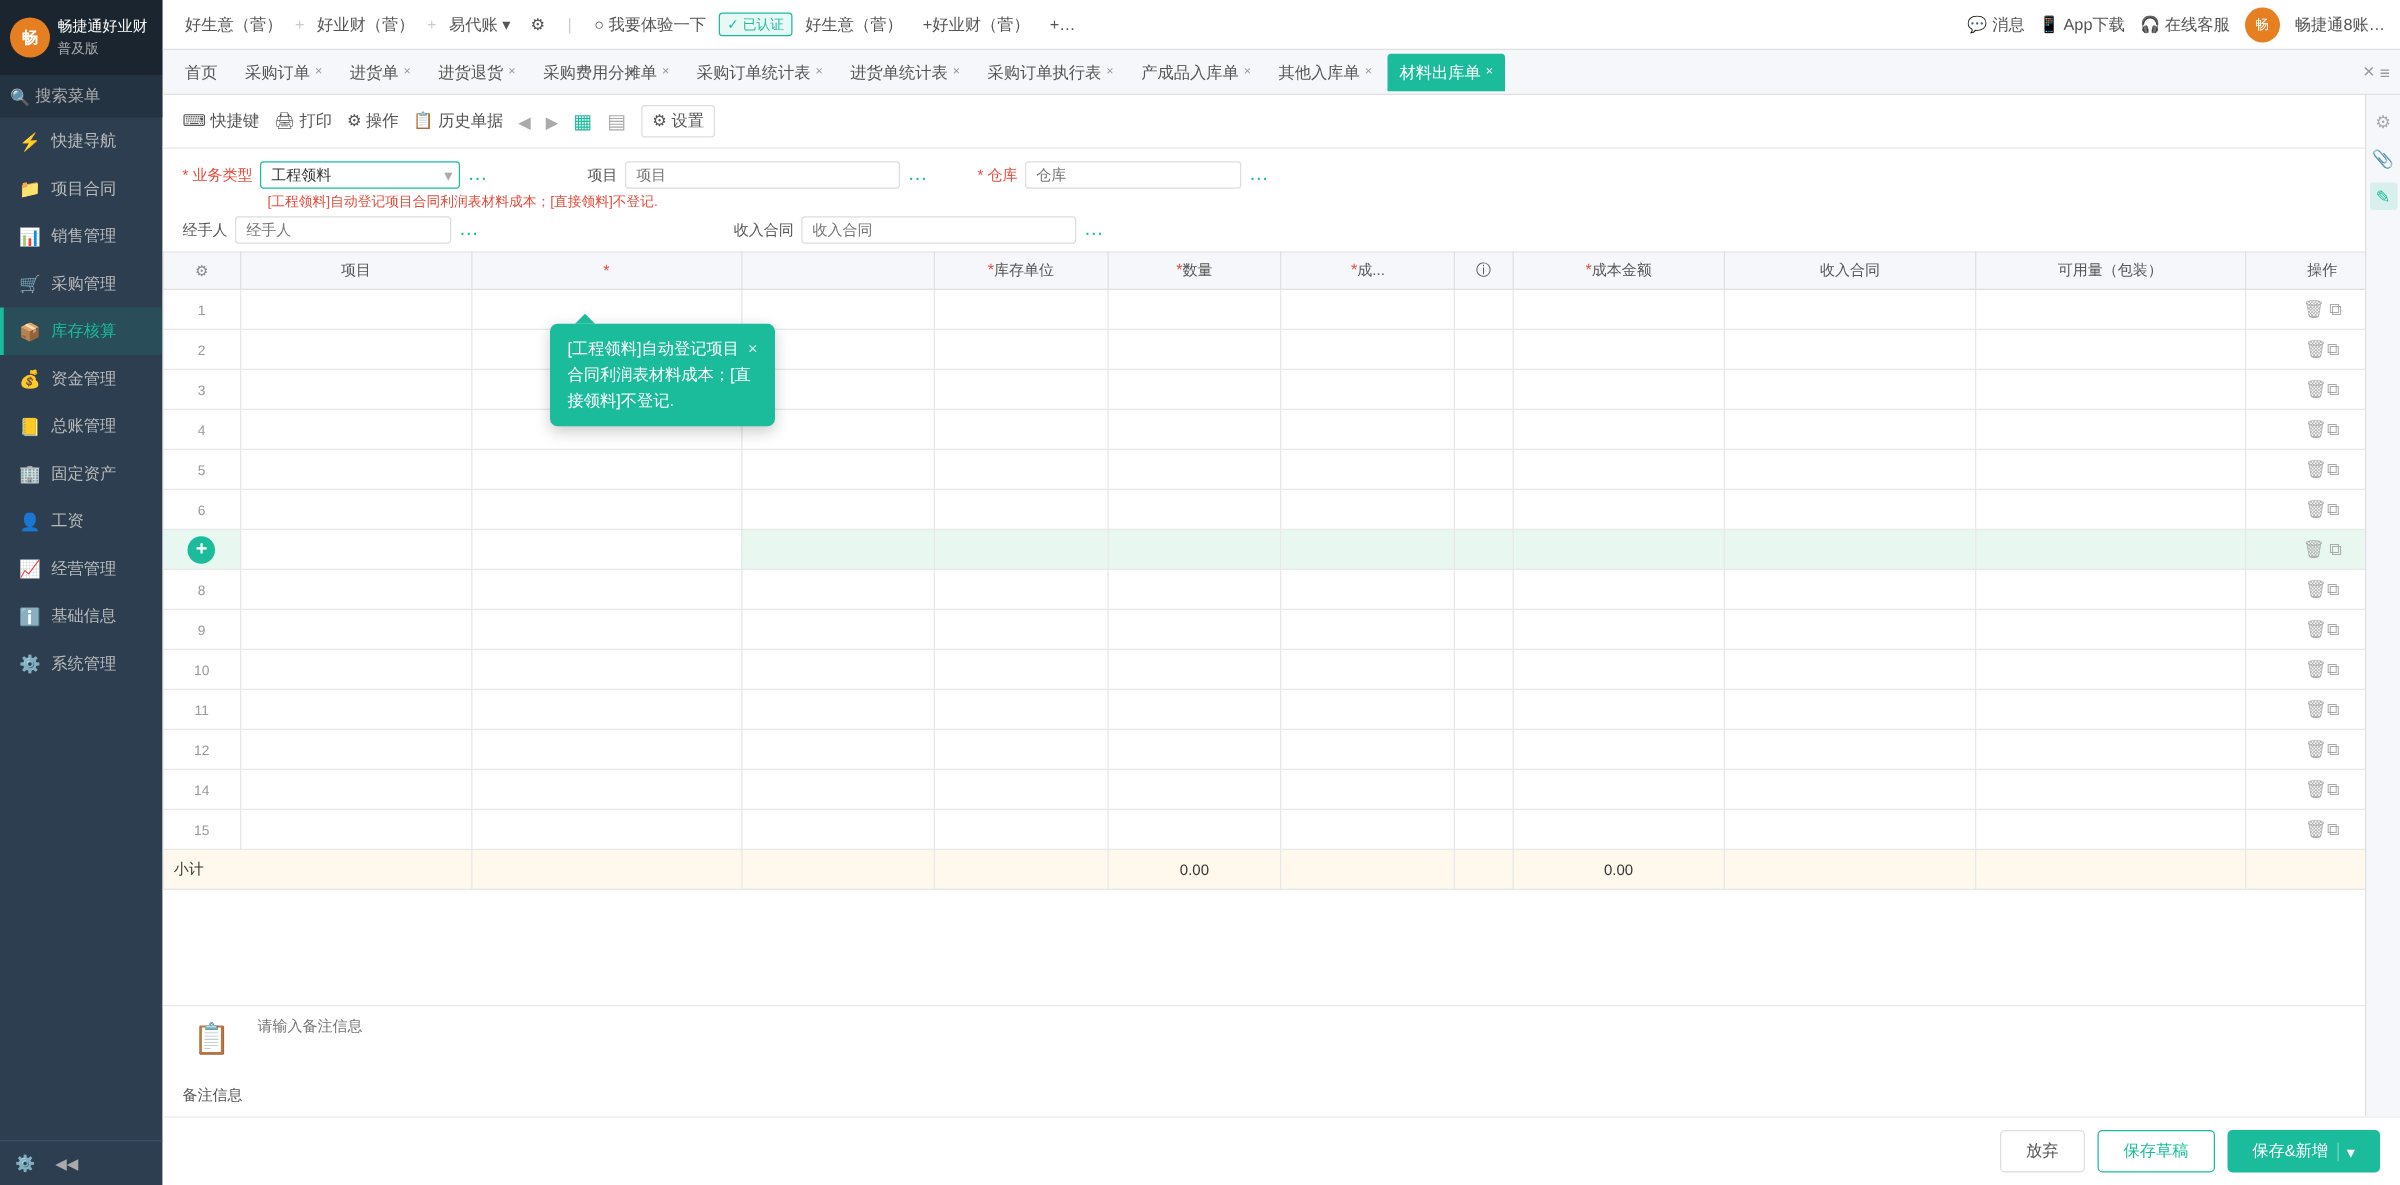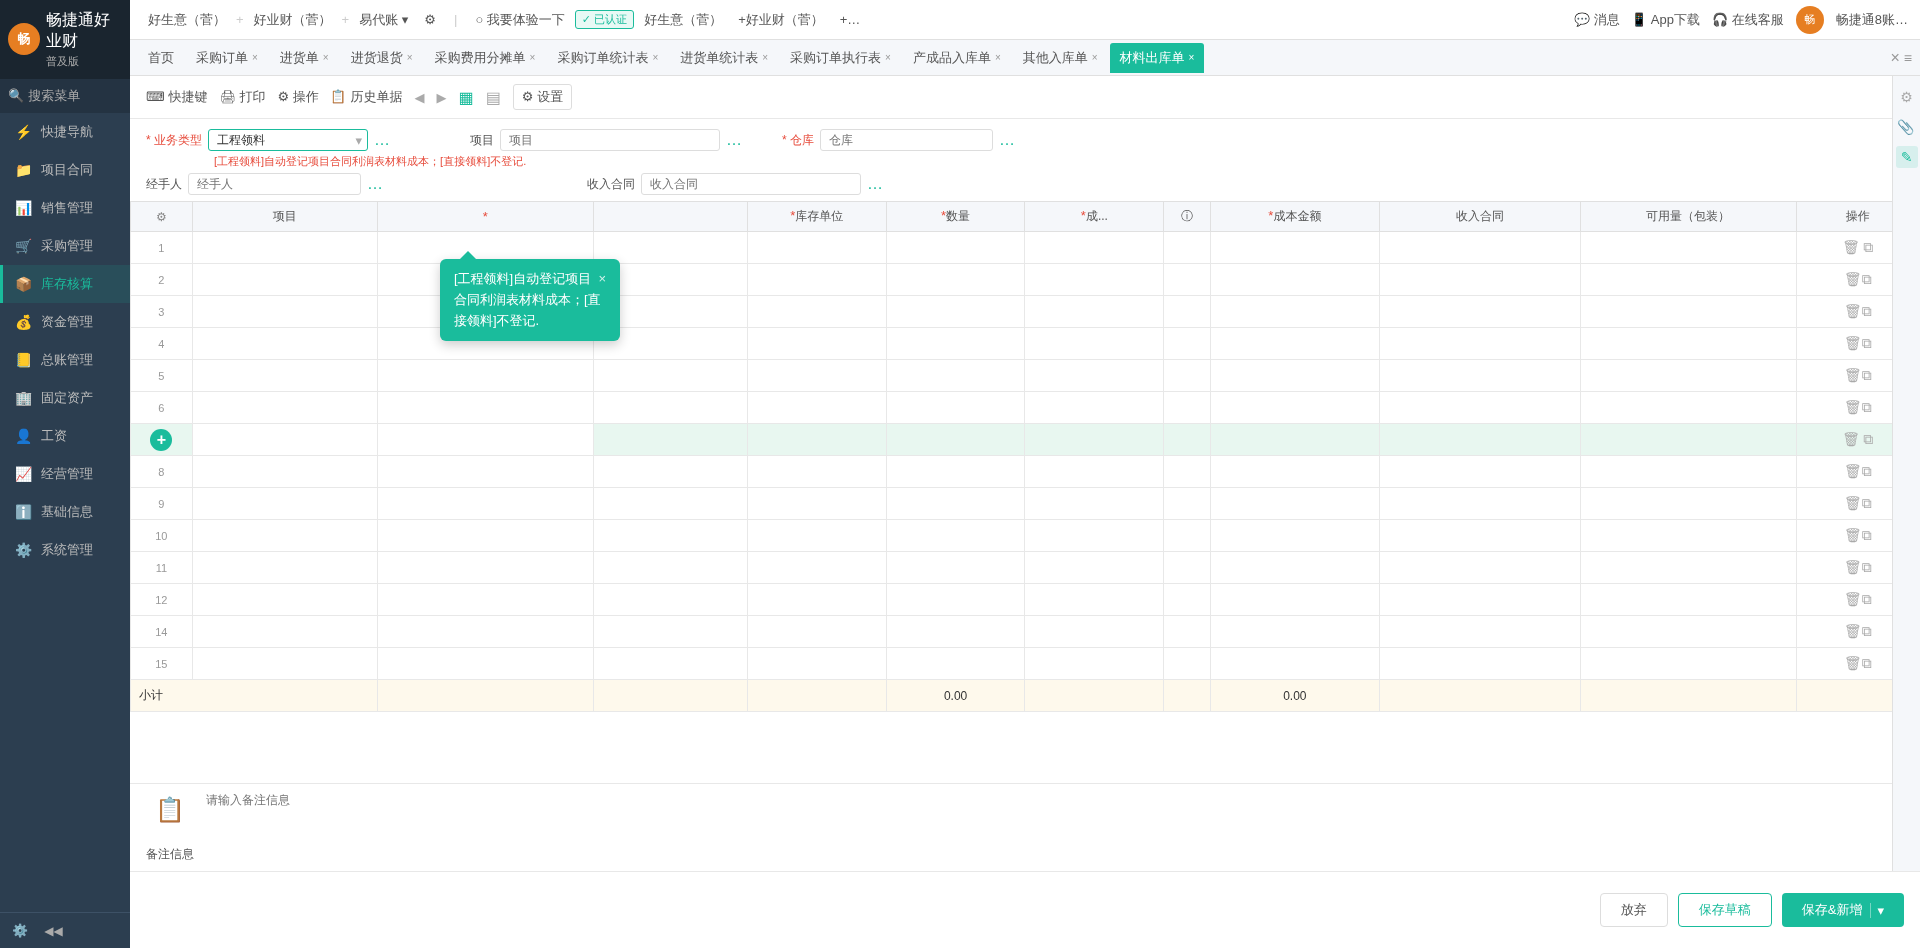--- a/index.html
+++ b/index.html
@@ -279,21 +279,21 @@
       border: none;
       outline: none;
       font-size: 12px;
       color: #999;
       background: transparent;
       resize: none;
     }
 
     
     .bottom-bar {
-      padding: 21px 16px;
+      padding: 10px 16px;
       display: flex;
       justify-content: flex-end;
       gap: 10px;
       border-top: 1px solid #e8e8e8;
       flex-shrink: 0;
       background: #fff;
     }
     .btn {
       padding: 7px 20px;
       border-radius: 4px;
@@ -336,21 +336,21 @@
   </style>
 </head>
 <body>
 
 <div class="sidebar">
   <div class="sidebar-logo">
     <div class="sidebar-logo-icon">
       <span>畅</span>
     </div>
     <div>
-      <div style="font-size:16px;color:#fff;line-height:1.3;">畅捷通好业财</div>
+      <div style="font-size:12px;color:#fff;line-height:1.3;">畅捷通好业财</div>
       <div class="sidebar-edition">普及版</div>
     </div>
   </div>
 
   <div class="sidebar-search">
     <span>🔍</span>
     <span>搜索菜单</span>
   </div>
 
   <div class="sidebar-nav">

